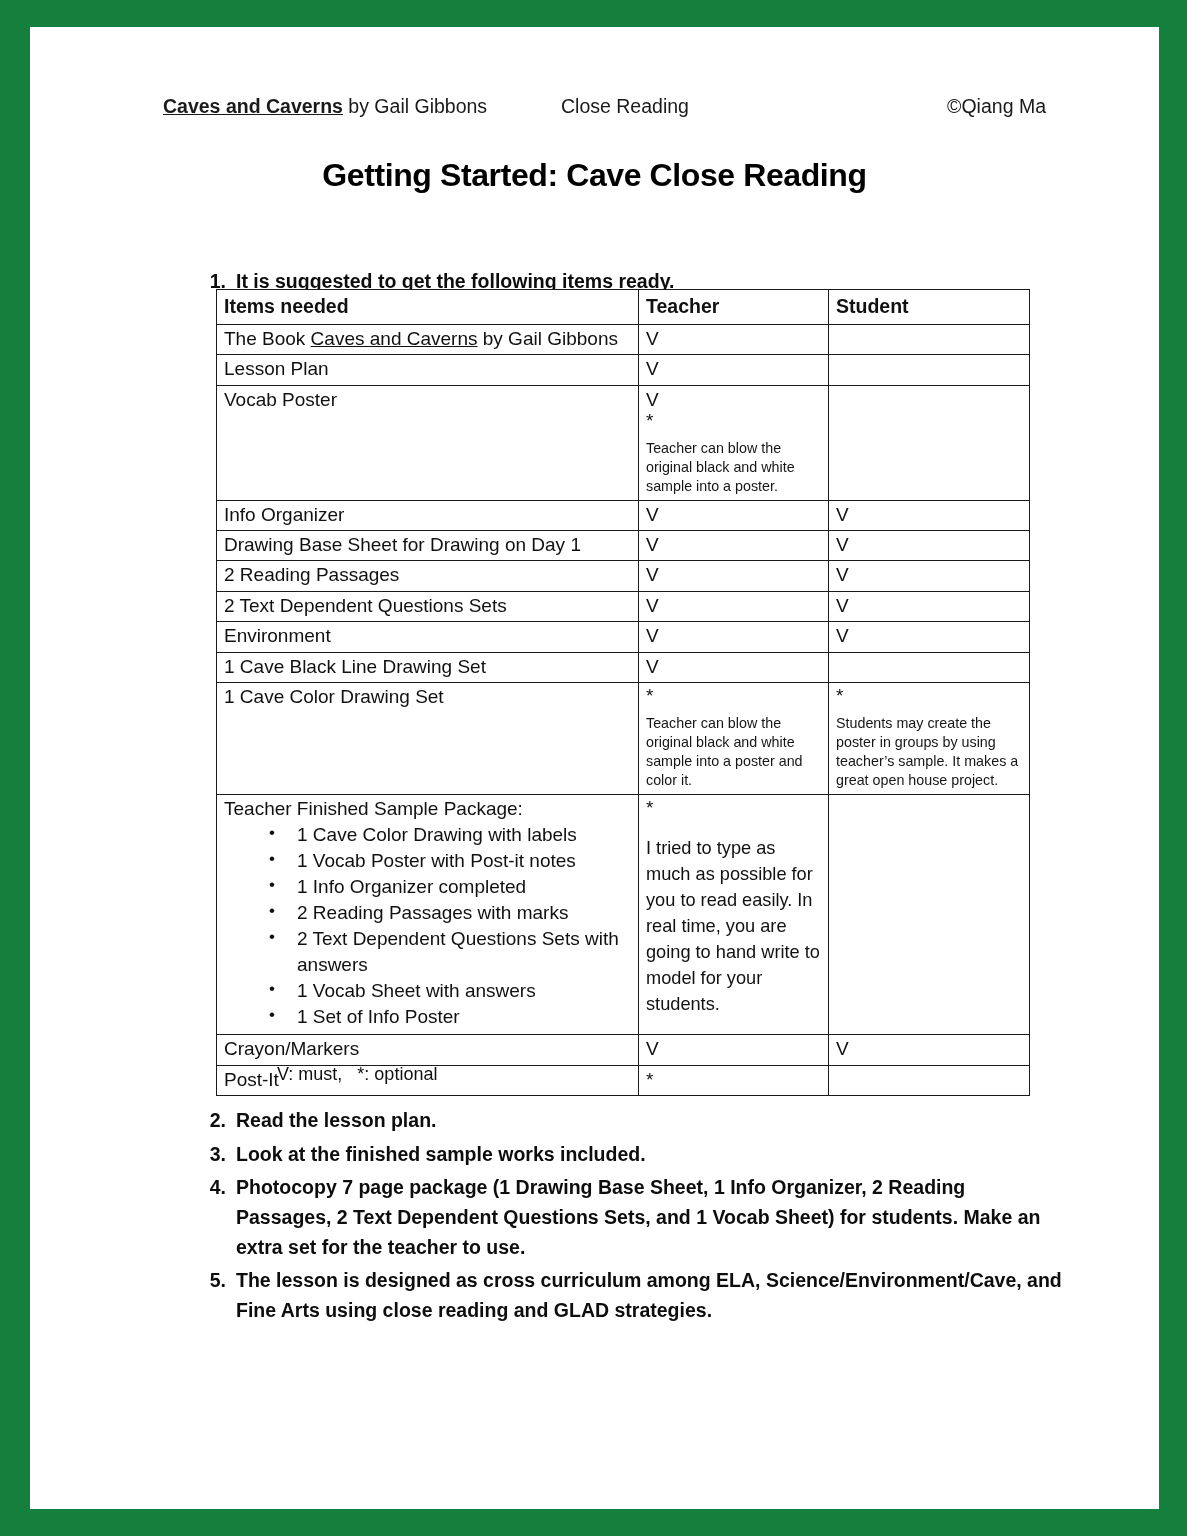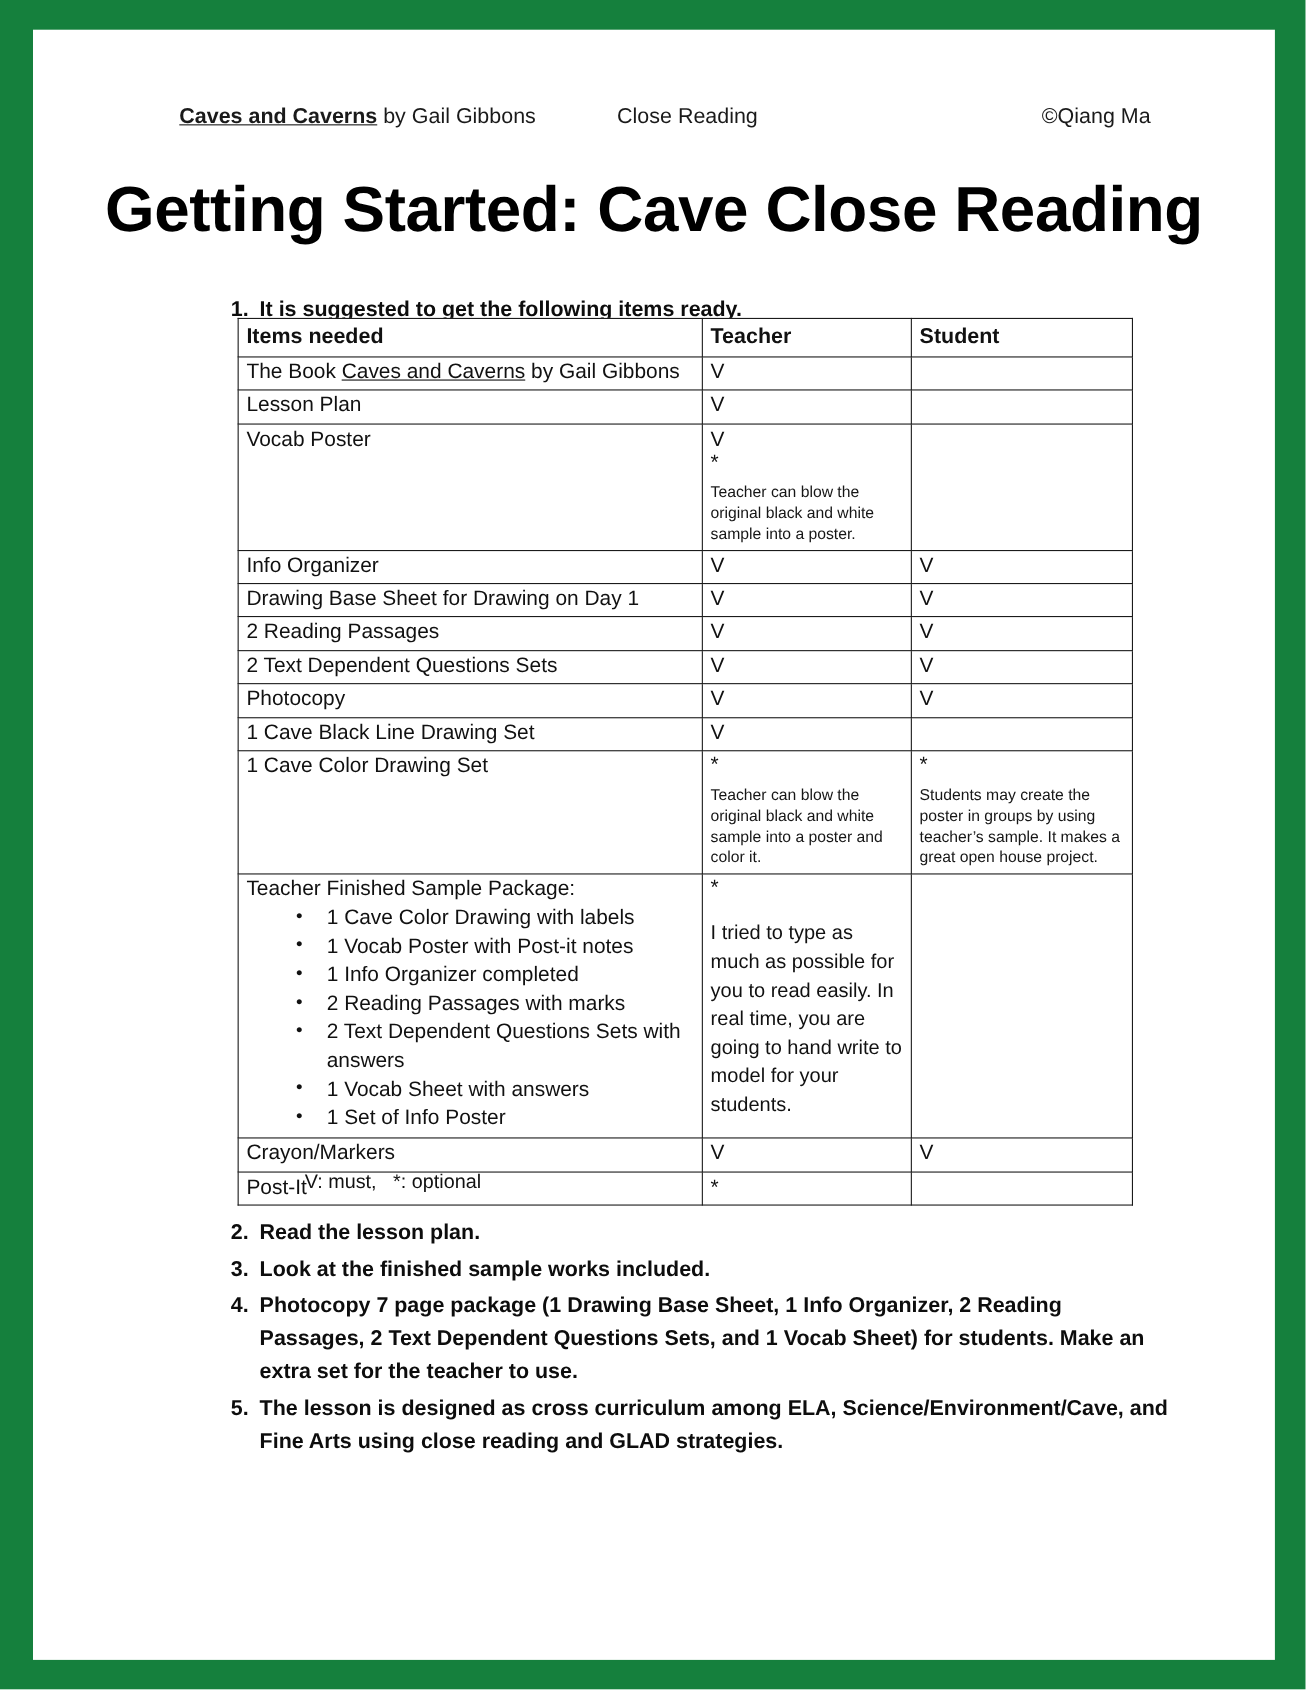--- a/index.html
+++ b/index.html
@@ -65,21 +65,21 @@
     top: 0;
   }
 
   
   #page-title {
     position: absolute;
     left: 0;
     top: 130px;
     width: 1129px;
     text-align: center;
-    font-size: 58px;
+    font-size: 32px;
     font-weight: bold;
     letter-spacing: -0.4px;
     color: #000;
   }
 
   
   .numlist {
     position: absolute;
     font-size: 19.5px;
     font-weight: bold;
@@ -267,21 +267,21 @@
           <td>V</td>
         </tr>
 
         <tr>
           <td>2 Text Dependent Questions Sets</td>
           <td>V</td>
           <td>V</td>
         </tr>
 
         <tr>
-          <td>Photocopy</td>
+          <td>Environment</td>
           <td>V</td>
           <td>V</td>
         </tr>
 
         <tr>
           <td>1 Cave Black Line Drawing Set</td>
           <td>V</td>
           <td></td>
         </tr>
 

